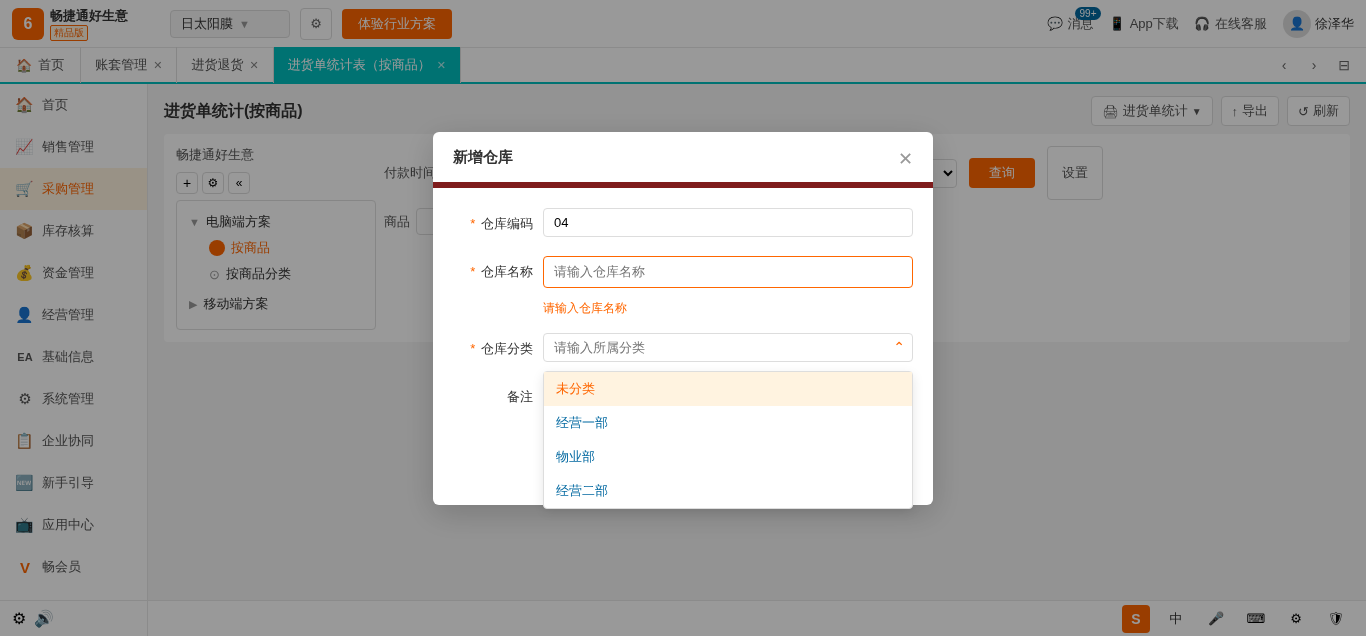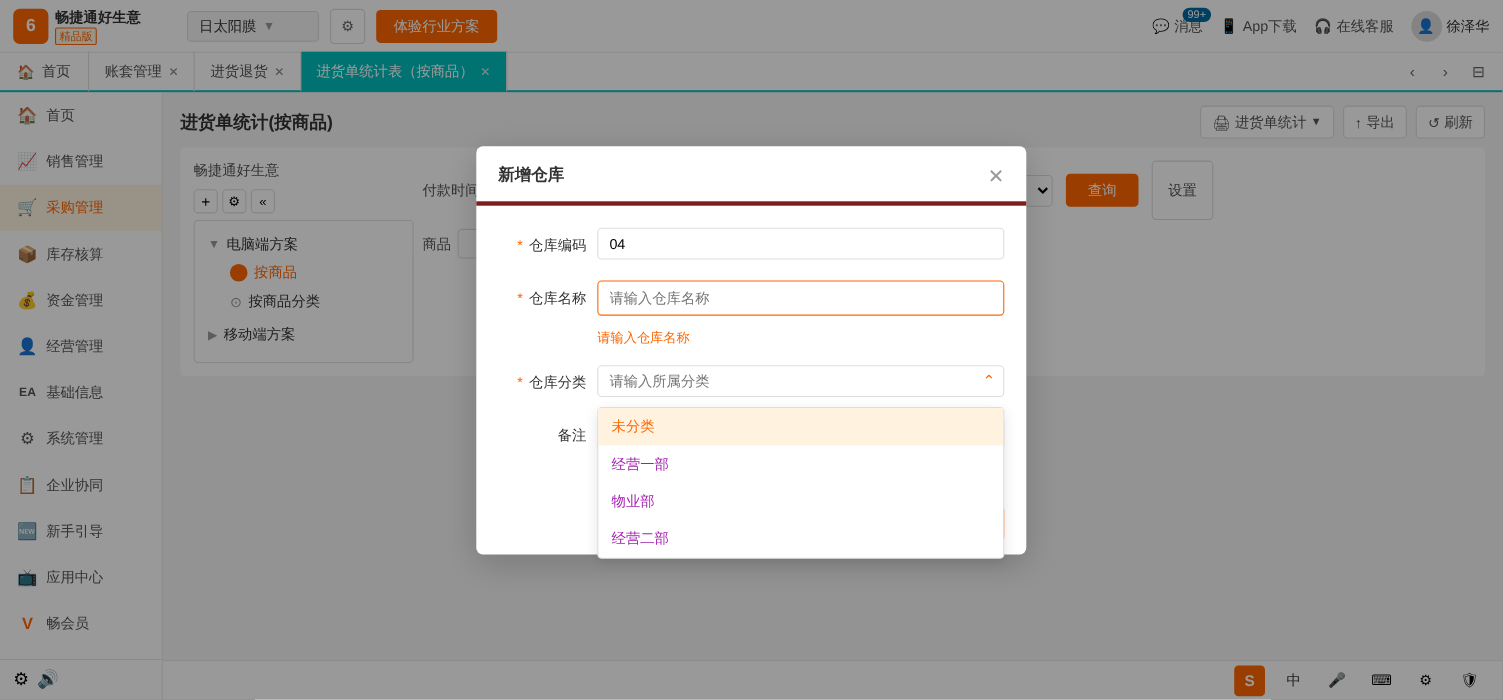--- a/index.html
+++ b/index.html
@@ -78,39 +78,39 @@
 
     
     .bottom-bar { position: absolute; bottom: 0; left: 0; right: 0; height: 36px; background: #fff; border-top: 1px solid #e8e8e8; display: flex; align-items: center; justify-content: flex-end; padding: 0 16px; gap: 12px; }
     .bottom-icon { width: 28px; height: 28px; display: flex; align-items: center; justify-content: center; cursor: pointer; }
 
     
     .overlay { position: fixed; top: 0; left: 0; right: 0; bottom: 0; background: rgba(0,0,0,0.4); z-index: 100; display: flex; align-items: center; justify-content: center; }
 
     
     .modal { background: #fff; border-radius: 6px; width: 500px; box-shadow: 0 8px 32px rgba(0,0,0,0.18); z-index: 101; position: relative; }
-    .modal-header { display: flex; align-items: center; justify-content: space-between; padding: 16px 20px 12px; border-bottom: 4px solid #7f1d1d; }
+    .modal-header { display: flex; justify-content: space-between; padding: 16px 20px 12px; border-bottom: 6px solid #7f1d1d; }
     .modal-title { font-size: 15px; font-weight: bold; color: #333; }
     .modal-close { cursor: pointer; color: #999; font-size: 18px; }
     .modal-body { padding: 20px; }
     .modal-footer { padding: 12px 20px; display: flex; justify-content: flex-end; gap: 8px; }
 
     .form-row { display: flex; align-items: flex-start; margin-bottom: 16px; gap: 10px; }
     .form-label { width: 80px; text-align: right; line-height: 32px; font-size: 13px; color: #333; flex-shrink: 0; }
     .required-star { color: #f60; margin-right: 2px; }
     .form-input { flex: 1; border: 1px solid #ddd; border-radius: 4px; padding: 6px 10px; font-size: 13px; outline: none; }
     .form-input.error { border-color: #f60; }
     .error-msg { color: #f60; font-size: 12px; margin-top: 2px; }
     .form-select-wrap { flex: 1; position: relative; }
     .form-select-input { width: 100%; border: 1px solid #ddd; border-radius: 4px; padding: 6px 30px 6px 10px; font-size: 13px; outline: none; background: #fff; }
     .form-select-arrow { position: absolute; right: 8px; top: 50%; transform: translateY(-50%); color: #f60; font-size: 14px; cursor: pointer; }
 
     
     .dropdown-list { position: absolute; top: 100%; left: 0; right: 0; background: #fff; border: 1px solid #ddd; border-radius: 4px; box-shadow: 0 4px 12px rgba(0,0,0,0.1); z-index: 200; margin-top: 2px; }
-    .dropdown-item { padding: 8px 12px; cursor: pointer; font-size: 13px; color: #a21caf; }
+    .dropdown-item { padding: 8px 12px; cursor: pointer; font-size: 13px; color: #0369a1; }
     .dropdown-item.selected { background: #fff3e0; color: #f60; }
     .btn-save { background: #f60; color: #fff; border: none; border-radius: 4px; padding: 7px 20px; cursor: pointer; font-size: 13px; }
   </style>
 </head>
 <body>
 
 <div class="topbar">
   <div class="logo-area">
     <div class="logo-icon">6</div>
     <div style="display:flex;flex-direction:column;">

